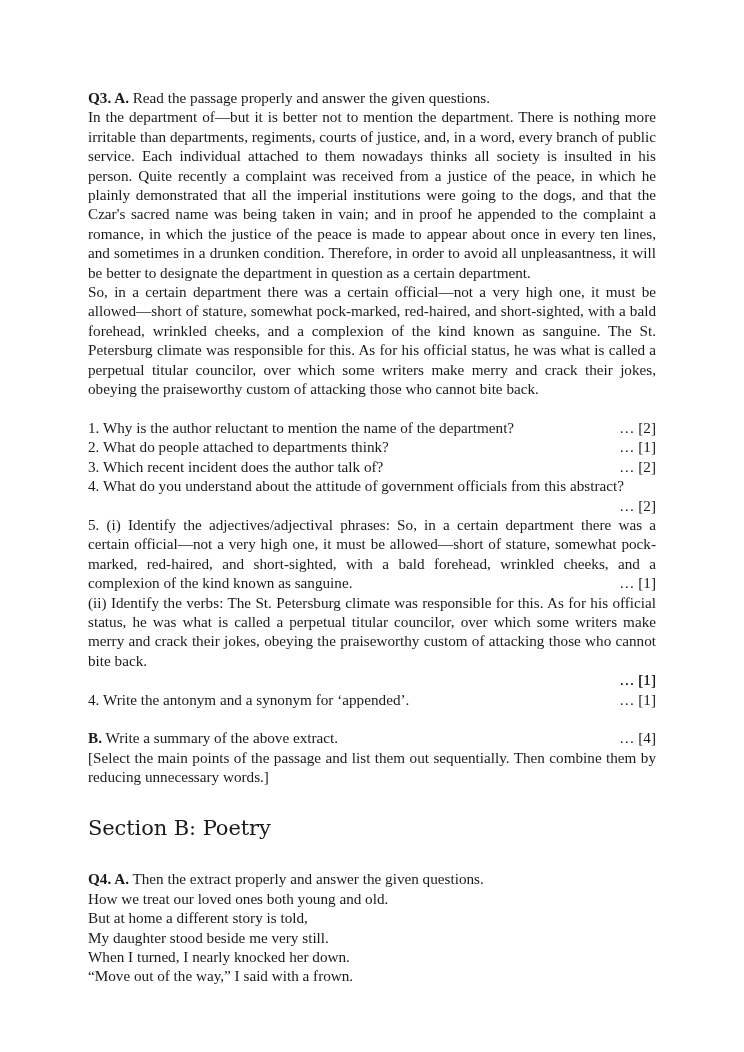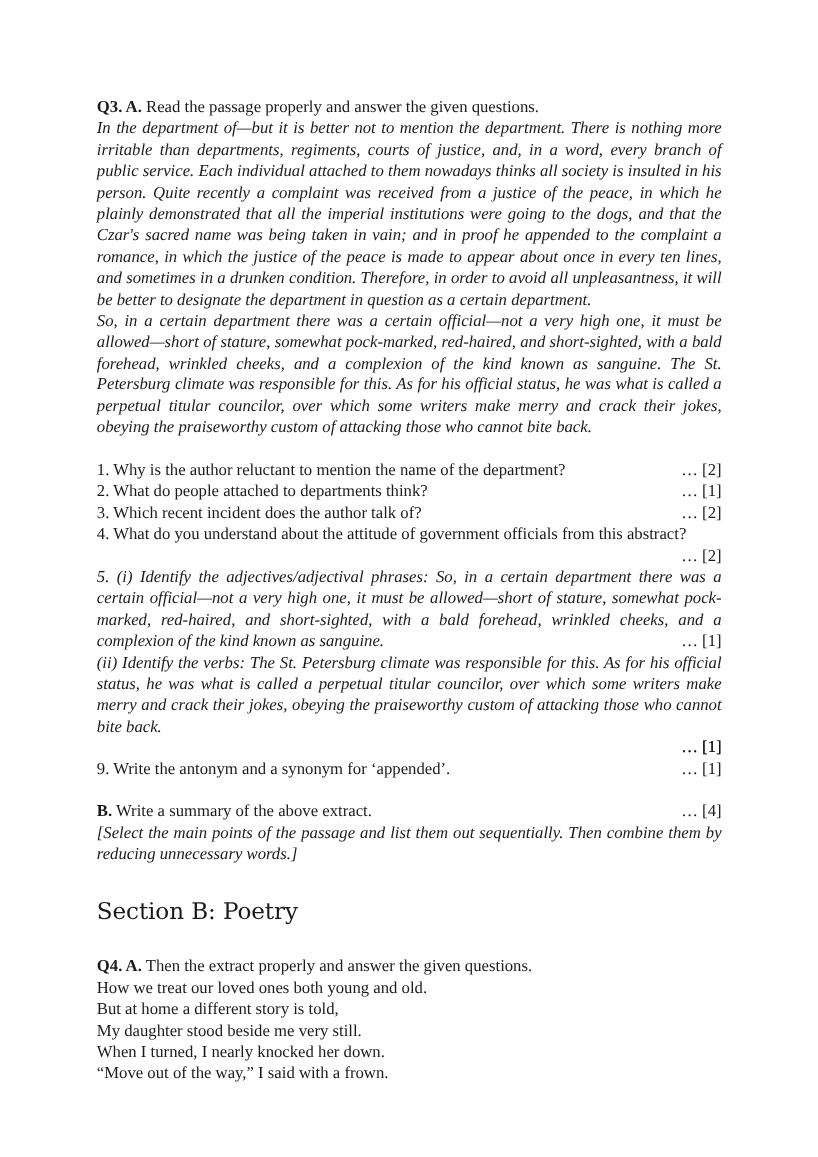--- a/index.html
+++ b/index.html
@@ -26,21 +26,20 @@
     font-size: 15.2px;
     line-height: 19.4px;
   }
 
   
   .para {
     text-align: justify;
     text-justify: inter-word;
     margin: 0;
     hyphens: none;
-    font-style: italic;
   }
   .para.last-natural {
     text-align-last: left;
   }
   .line {
     margin: 0;
     text-align: left;
     white-space: pre-wrap;
   }
   .bold { font-weight: bold; }
@@ -115,21 +114,21 @@
 
     <p class="para"><span>5. (i) Identify the adjectives/adjectival phrases: So, in a certain department there was a certain official—not a very high one, it must be allowed—short of stature, somewhat pock-marked, red-haired, and short-sighted, with a bald forehead, wrinkled cheeks, and a complexion of the kind known as sanguine.</span></p>
     <div class="marks-standalone" style="margin-top:-19.4px;">… [1]</div>
 
     <p class="para last-natural">(ii) Identify the verbs: The St. Petersburg climate was responsible for this. As for his official status, he was what is called a perpetual titular councilor, over which some writers make merry and crack their jokes, obeying the praiseworthy custom of attacking those who cannot bite back.</p>
     <div class="marks-standalone">… [1]</div>
 
     <div class="marks-standalone" style="margin-top:-19.4px;">… [1]</div>
 
     <div class="qrow">
-      <span class="qtext">9. Write the antonym and a synonym for ‘appended’.</span>
+      <span class="qtext">4. Write the antonym and a synonym for ‘appended’.</span>
       <span class="marks">… [1]</span>
     </div>
 
     <div class="spacer-line"></div>
 
     <div class="qrow">
       <span class="qtext"><span class="bold">B.</span> <span>Write a summary of the above extract.</span></span>
       <span class="marks">… [4]</span>
     </div>
     <p class="para last-natural">[Select the main points of the passage and list them out sequentially. Then combine them by reducing unnecessary words.]</p>

